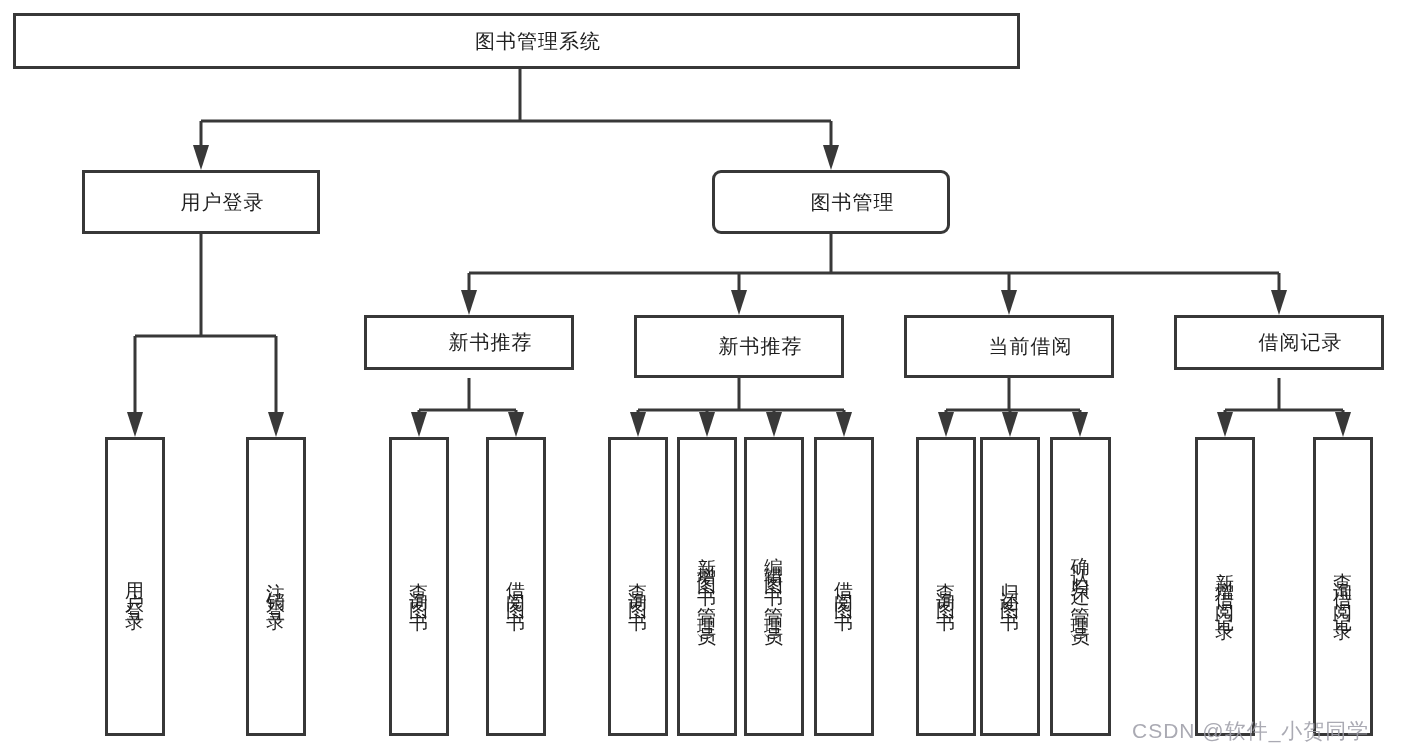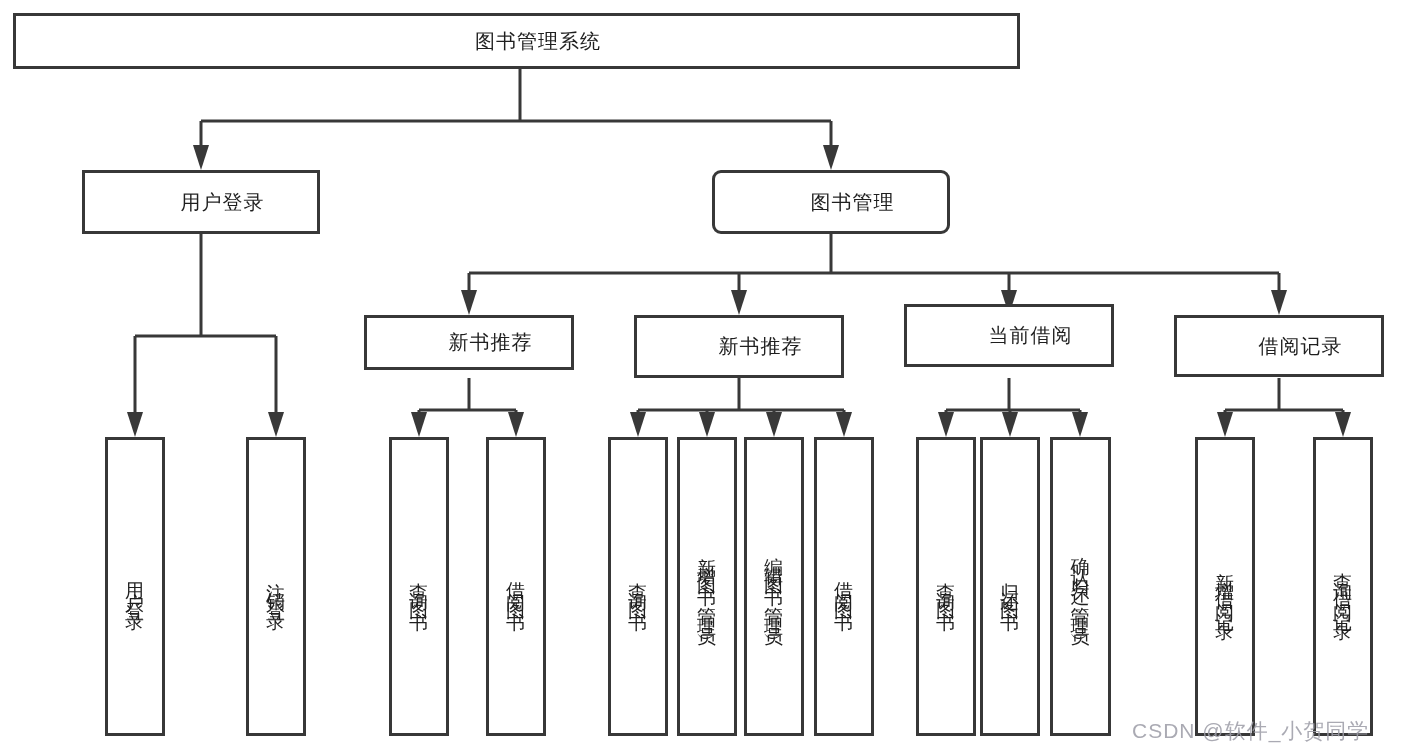--- a/index.html
+++ b/index.html
@@ -95,24 +95,24 @@
   <div class="node hnode" style="left:712px;top:170px;width:238px;height:64px;border-radius:9px;">
     <span>图书管理</span>
   </div>
 
   <div class="node hnode" style="left:364px;top:315px;width:210px;height:55px;">
     <span>新书推荐</span>
   </div>
   <div class="node hnode" style="left:634px;top:315px;width:210px;height:63px;">
     <span>新书推荐</span>
   </div>
-  <div class="node hnode" style="left:904px;top:304px;width:210px;height:63px;">
+  <div class="node hnode" style="left:904px;top:315px;width:210px;height:63px;">
     <span>当前借阅</span>
   </div>
-  <div class="node hnode" style="left:1174px;top:315px;width:210px;height:62px;">
+  <div class="node hnode" style="left:1174px;top:315px;width:210px;height:55px;">
     <span>借阅记录</span>
   </div>
 
   <div class="node vnode" style="left:105px;top:437px;width:60px;height:299px;">
     <span class="vlabel">用户登录</span>
   </div>
   <div class="node vnode" style="left:246px;top:437px;width:60px;height:299px;">
     <span class="vlabel">注销登录</span>
   </div>
 

